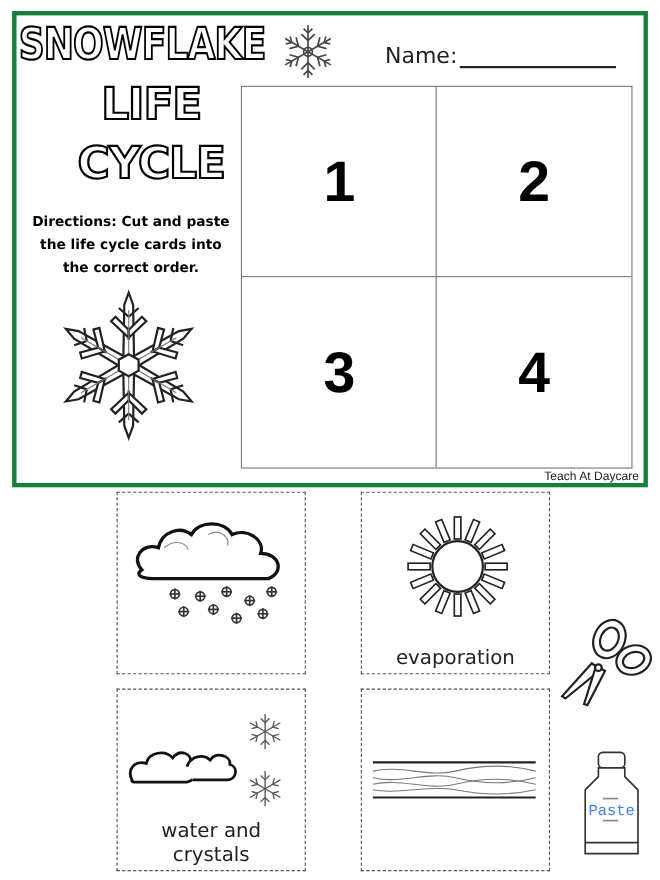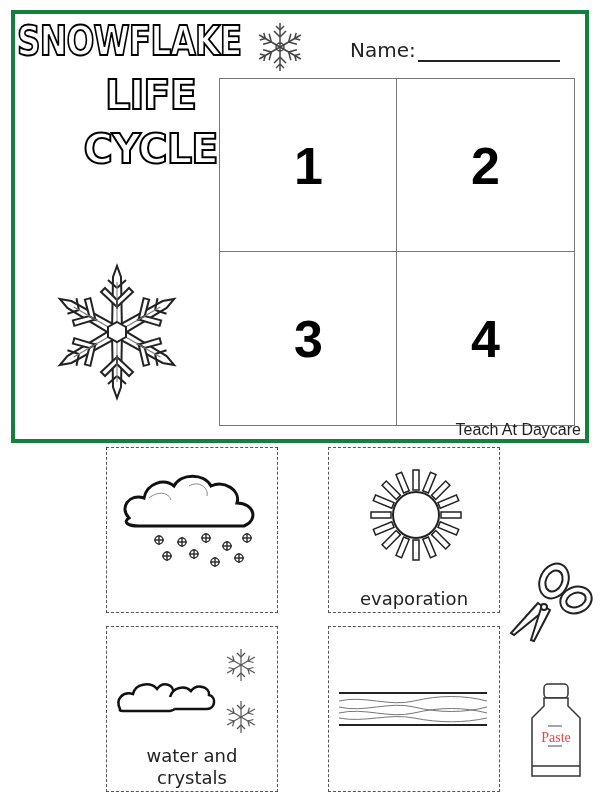--- a/index.html
+++ b/index.html
@@ -1,29 +1,29 @@
 <!DOCTYPE html>
 <html><head>
 <meta charset="utf-8">
 <style>
   html, body { margin:0; padding:0; background:#ffffff; }
   body { width:600px; height:800px; position:relative; overflow:hidden; font-family:"DejaVu Sans", sans-serif; color:#000; }
   .sheet { position:absolute; left:11px; top:10px; width:570px; height:425px; border:4px solid #15803d; box-sizing:content-box; }
-  .title-line { position:absolute; left:13px; width:245px; text-align:center; font-family:"DejaVu Sans", sans-serif; font-weight:900; color:#fff; -webkit-text-stroke:2px #000; letter-spacing:-1px; }
+  .title-line { position:absolute; left:0; width:245px; text-align:center; font-family:"DejaVu Sans", sans-serif; font-weight:900; color:#fff; -webkit-text-stroke:2px #000; letter-spacing:-1px; }
   .t1 { top:4px; font-size:40px; left:2px; width:200px; transform:scaleX(0.82); transform-origin:left; width:244px; }
   .t2 { top:58px; font-size:40px; transform:rotate(0deg); }
   .t3 { top:112px; font-size:40px; }
   .name { position:absolute; left:335px; top:24px; font-size:20px; color:#222; }
   .name-line { display:inline-block; width:142px; border-bottom:2px solid #222; vertical-align:bottom; height:18px; margin-left:2px; }
   .directions { position:absolute; left:6px; top:176px; width:196px; text-align:center; font-size:12.5px; font-weight:bold; line-height:21px; }
   .grid { position:absolute; left:204px; top:64px; width:354px; height:346px; border:1px solid #777; }
   .cell { position:absolute; width:177px; height:173px; display:flex; align-items:center; justify-content:center; font-size:52px; font-weight:bold; font-family:"Liberation Sans", sans-serif; }
   .vline { position:absolute; left:176px; top:0; width:1px; height:100%; background:#777; }
   .hline { position:absolute; top:172px; left:0; height:1px; width:100%; background:#777; }
-  .credit { position:absolute; right:4px; bottom:0px; font-size:16px; color:#222; font-family:"Liberation Sans", sans-serif; }
+  .credit { position:absolute; right:4px; bottom:0px; font-size:11px; color:#222; font-family:"Liberation Sans", sans-serif; }
   .card { position:absolute; width:172px; height:166px; border:1.5px dashed #555; box-sizing:border-box; }
   .card-label { position:absolute; left:0; width:100%; text-align:center; font-size:18px; color:#222; font-family:"DejaVu Sans", sans-serif; line-height:22px; }
   svg { position:absolute; overflow:visible; }
 </style>
 </head>
 <body>
 
 <div class="sheet">
   <div class="title-line t1">SNOWFLAKE</div>
   <div class="title-line t2">LIFE</div>
@@ -44,20 +44,25 @@
         <use href="#arm" transform="rotate(240)"></use>
         <use href="#arm" transform="rotate(300)"></use>
       <circle r="4"></circle>
     </g>
   </svg>
 
   <div class="name">
     <span>Name:</span><span class="name-line"></span>
   </div>
 
+  <div class="directions">
+    <div>Directions: Cut and paste</div>
+    <div>the life cycle cards into</div>
+    <div>the correct order.</div>
+  </div>
 
   <svg style="left:42px;top:248px" width="120" height="140" viewBox="-60 -70 120 140">
     <g stroke="#222" stroke-width="2" fill="#fff">
       <g id="barm">
         <path d="M-5,0 L-4,-55 L0,-66 L4,-55 L5,0 Z"></path>
         <path d="M0,-25 L-16,-40 L-12,-44 L0,-32 Z"></path>
         <path d="M0,-25 L16,-40 L12,-44 L0,-32 Z"></path>
         <path d="M0,-44 L-9,-52 M0,-44 L9,-52" fill="none"></path>
         <line x1="0" y1="-8" x2="0" y2="-50" stroke="#777" stroke-width="1"></line>
       </g>
@@ -223,13 +228,13 @@
 
 <svg style="left:528px;top:682px" width="56" height="98" viewBox="0 0 56 98">
   <g fill="#fff" stroke="#333" stroke-width="1.5">
     <rect x="16" y="2" width="24" height="14" rx="4"></rect>
     <path d="M16,16 L16,24 L4,36 L4,94 L52,94 L52,36 L40,24 L40,16 Z"></path>
     <line x1="4" y1="84" x2="52" y2="84"></line>
     <line x1="20" y1="44" x2="34" y2="44" stroke="#888"></line>
     <line x1="20" y1="64" x2="34" y2="64" stroke="#888"></line>
   </g>
 </svg>
-<div style="position:absolute;left:533px;top:730px;width:46px;text-align:center;font-size:14px;color:#ef4444;font-family:Liberation Serif, serif;">Paste</div>
+<div style="position:absolute;left:533px;top:730px;width:46px;text-align:center;font-size:14px;color:#3b82f6;font-family:Liberation Mono, monospace;">Paste</div>
 
 </body></html>

